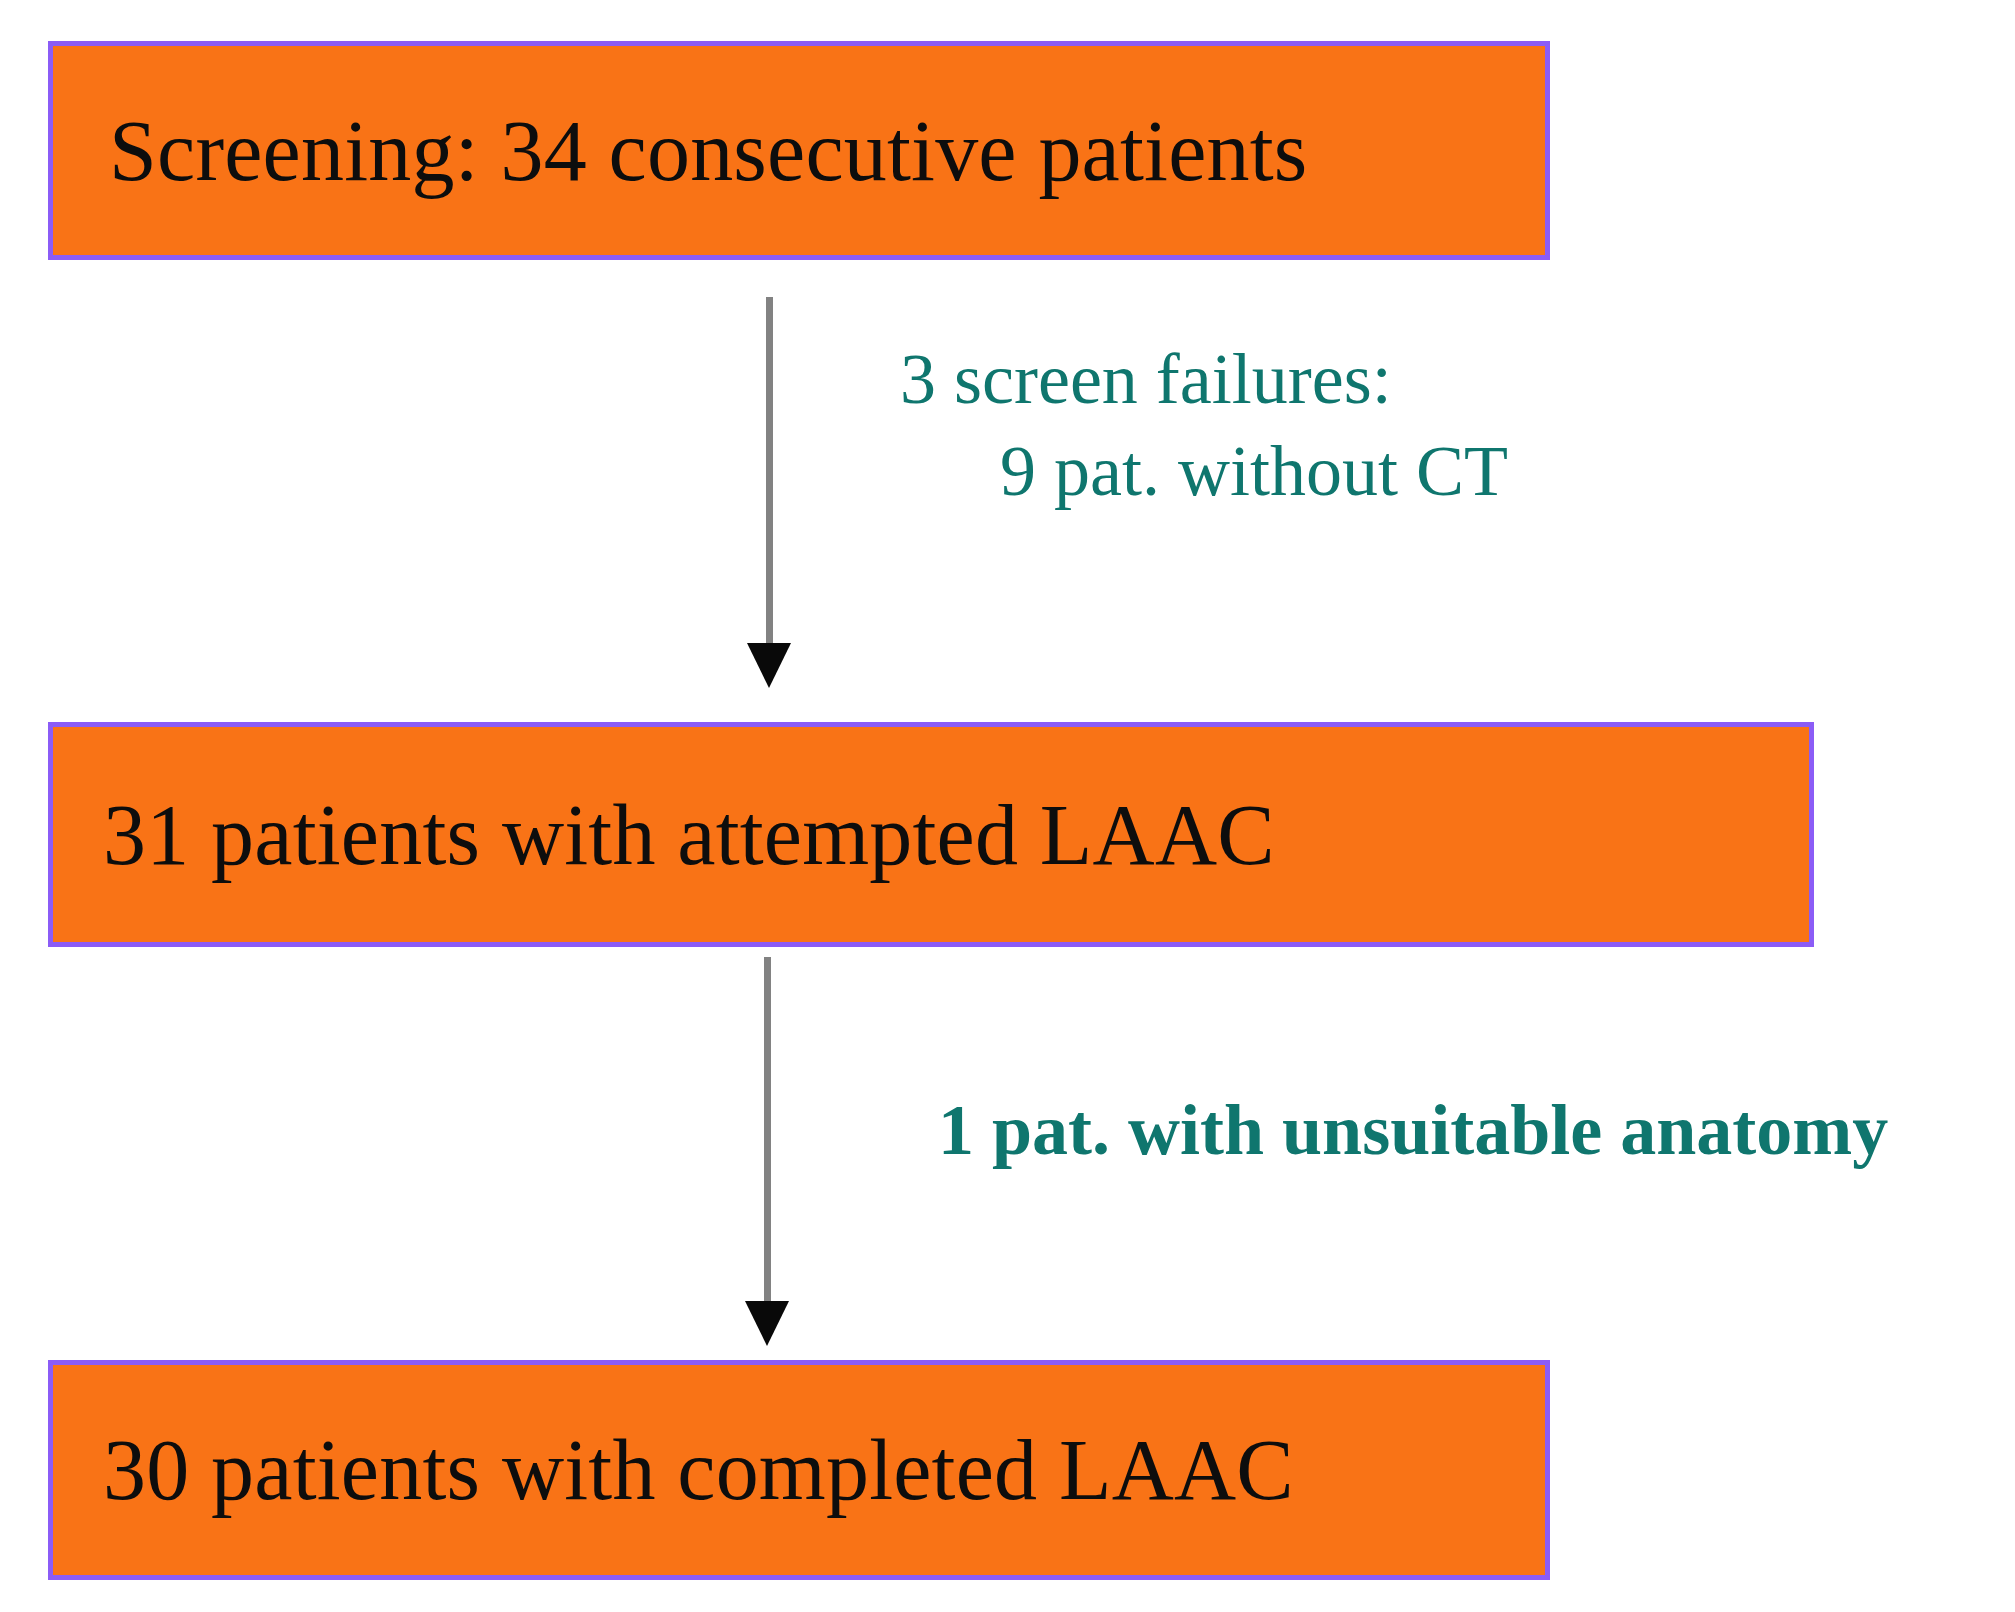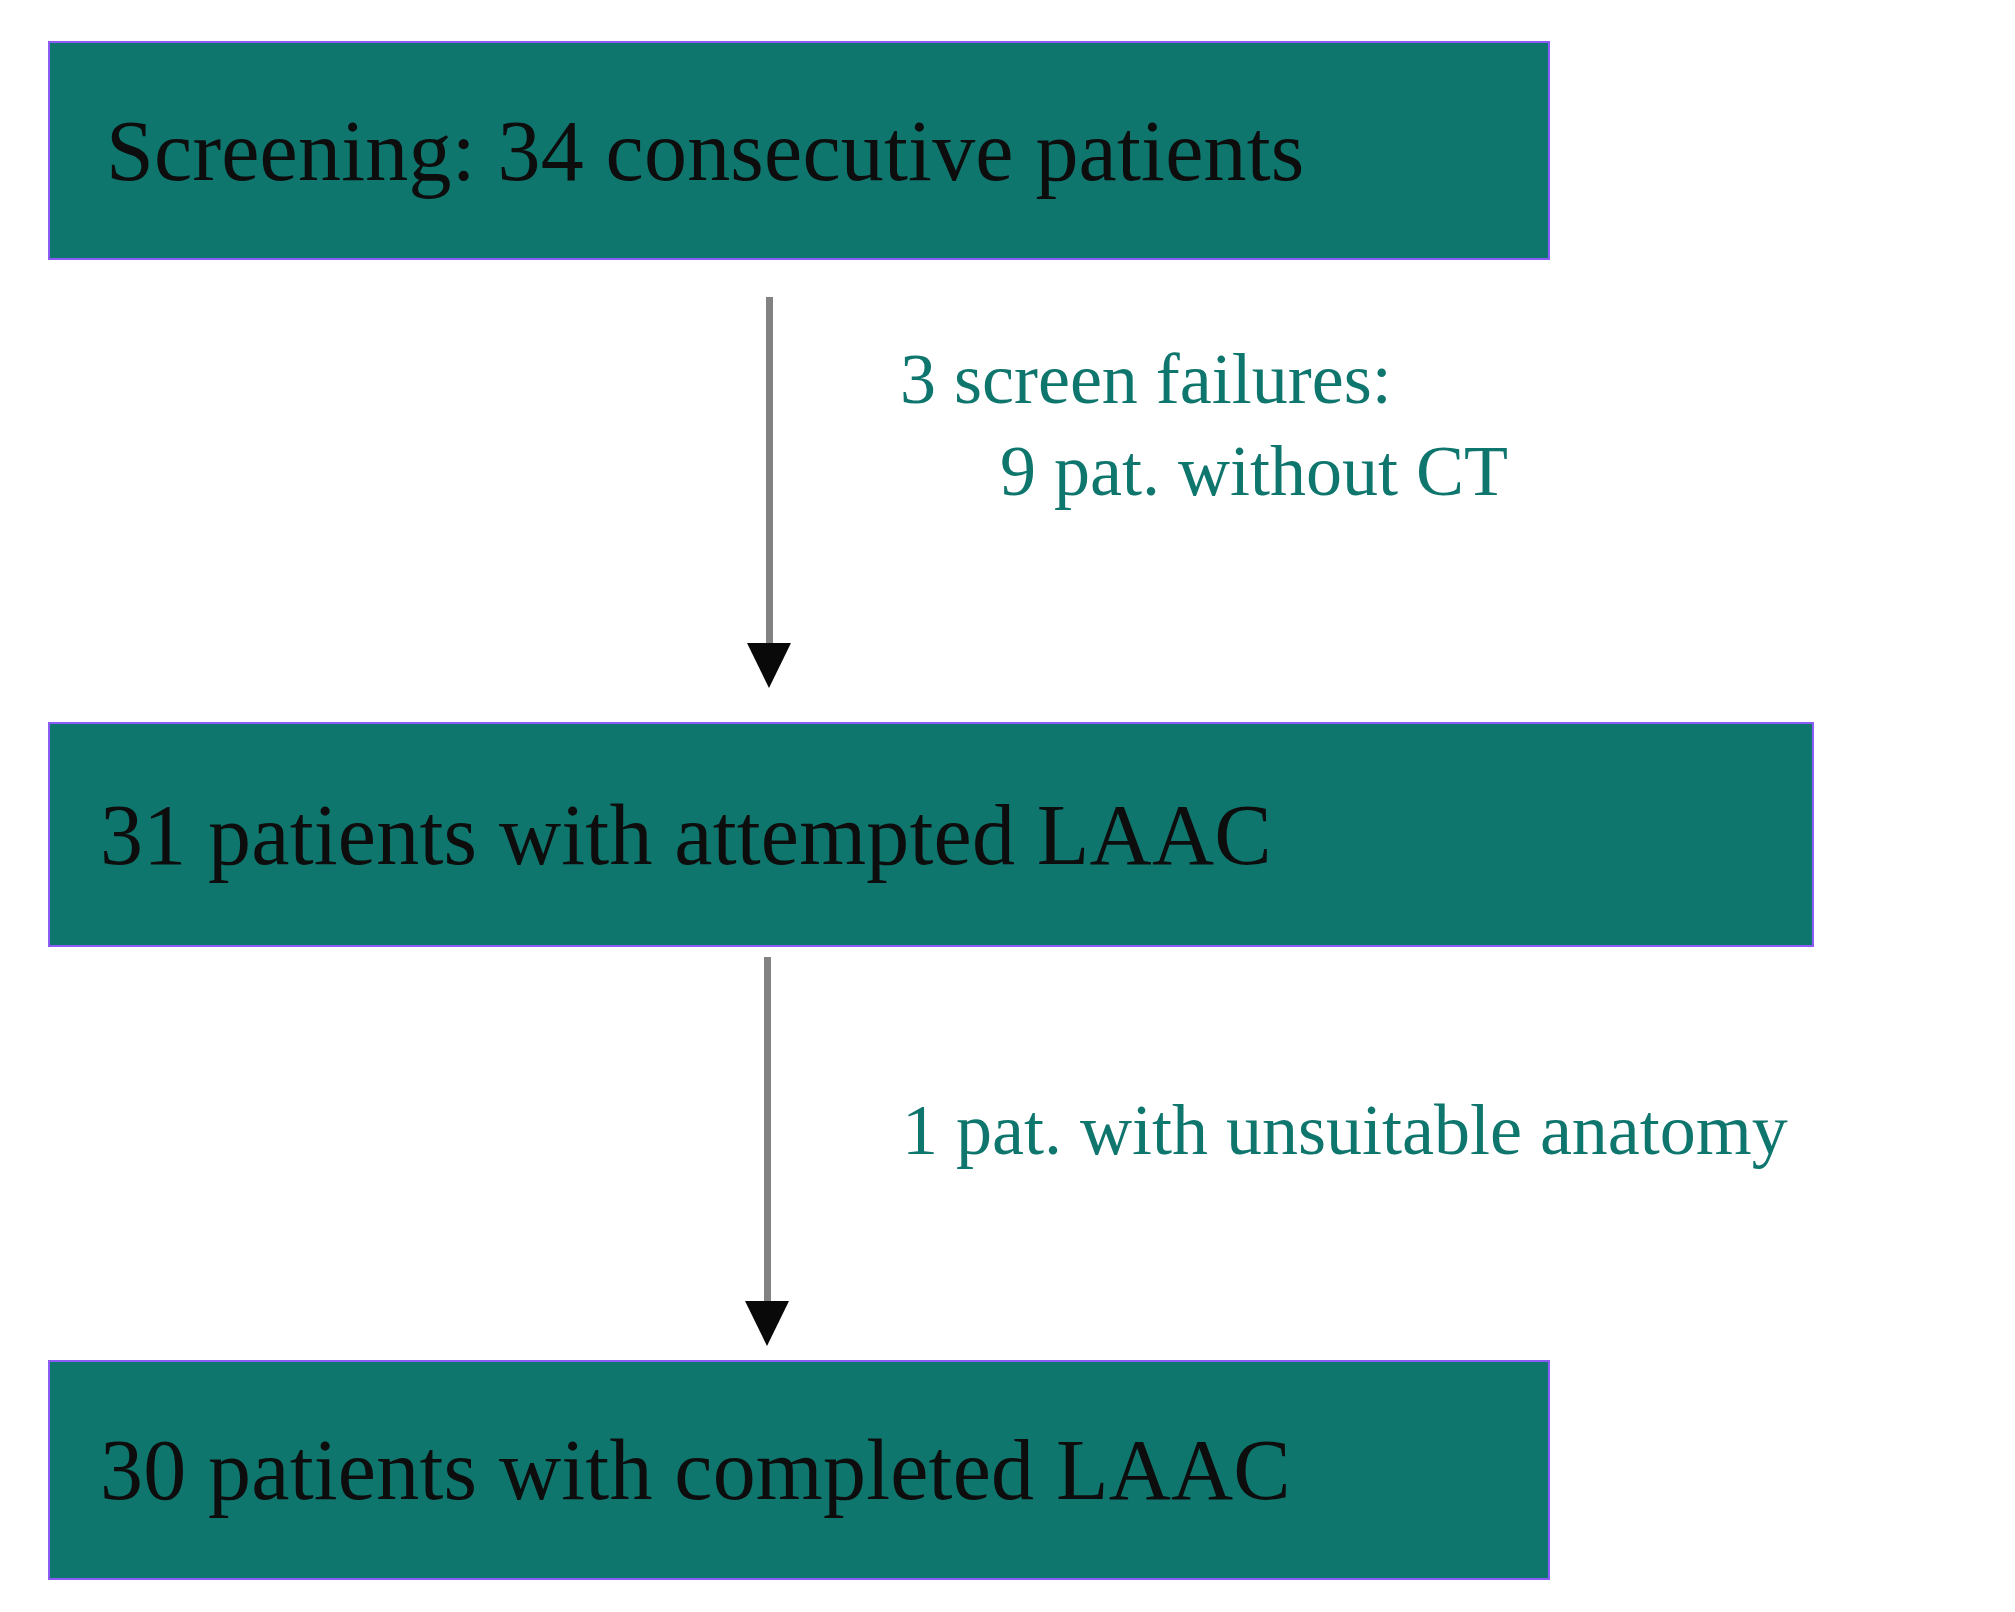--- a/index.html
+++ b/index.html
@@ -17,22 +17,22 @@
     width: 2015px;
     height: 1612px;
     background: #ffffff;
     overflow: hidden;
   }
 
   
   .flow-box {
     position: absolute;
     box-sizing: border-box;
-    background: #0f766e;
-    border: 2px solid #8b5cf6;
+    background: #f97316;
+    border: 5px solid #8b5cf6;
     display: flex;
     align-items: center;
   }
   .flow-box .box-label {
     font-size: 86px;
     line-height: 1.0;
     letter-spacing: 0.2px;
     color: #0d0d0d;
     white-space: nowrap;
   }
@@ -102,22 +102,23 @@
     left: 900px;
     top: 333px;
   }
   #annotation-screen-failures .ann-line {
     display: block;
   }
   #annotation-screen-failures .ann-line.indent {
     padding-left: 100px;
   }
   #annotation-unsuitable {
-    left: 902px;
+    left: 938px;
     top: 1084px;
+    font-weight: bold;
   }
 </style>
 </head>
 <body>
 
 <div id="canvas">
 
   <div class="flow-box" id="box-screening">
     <span class="box-label">Screening: 34 consecutive patients</span>
   </div>

